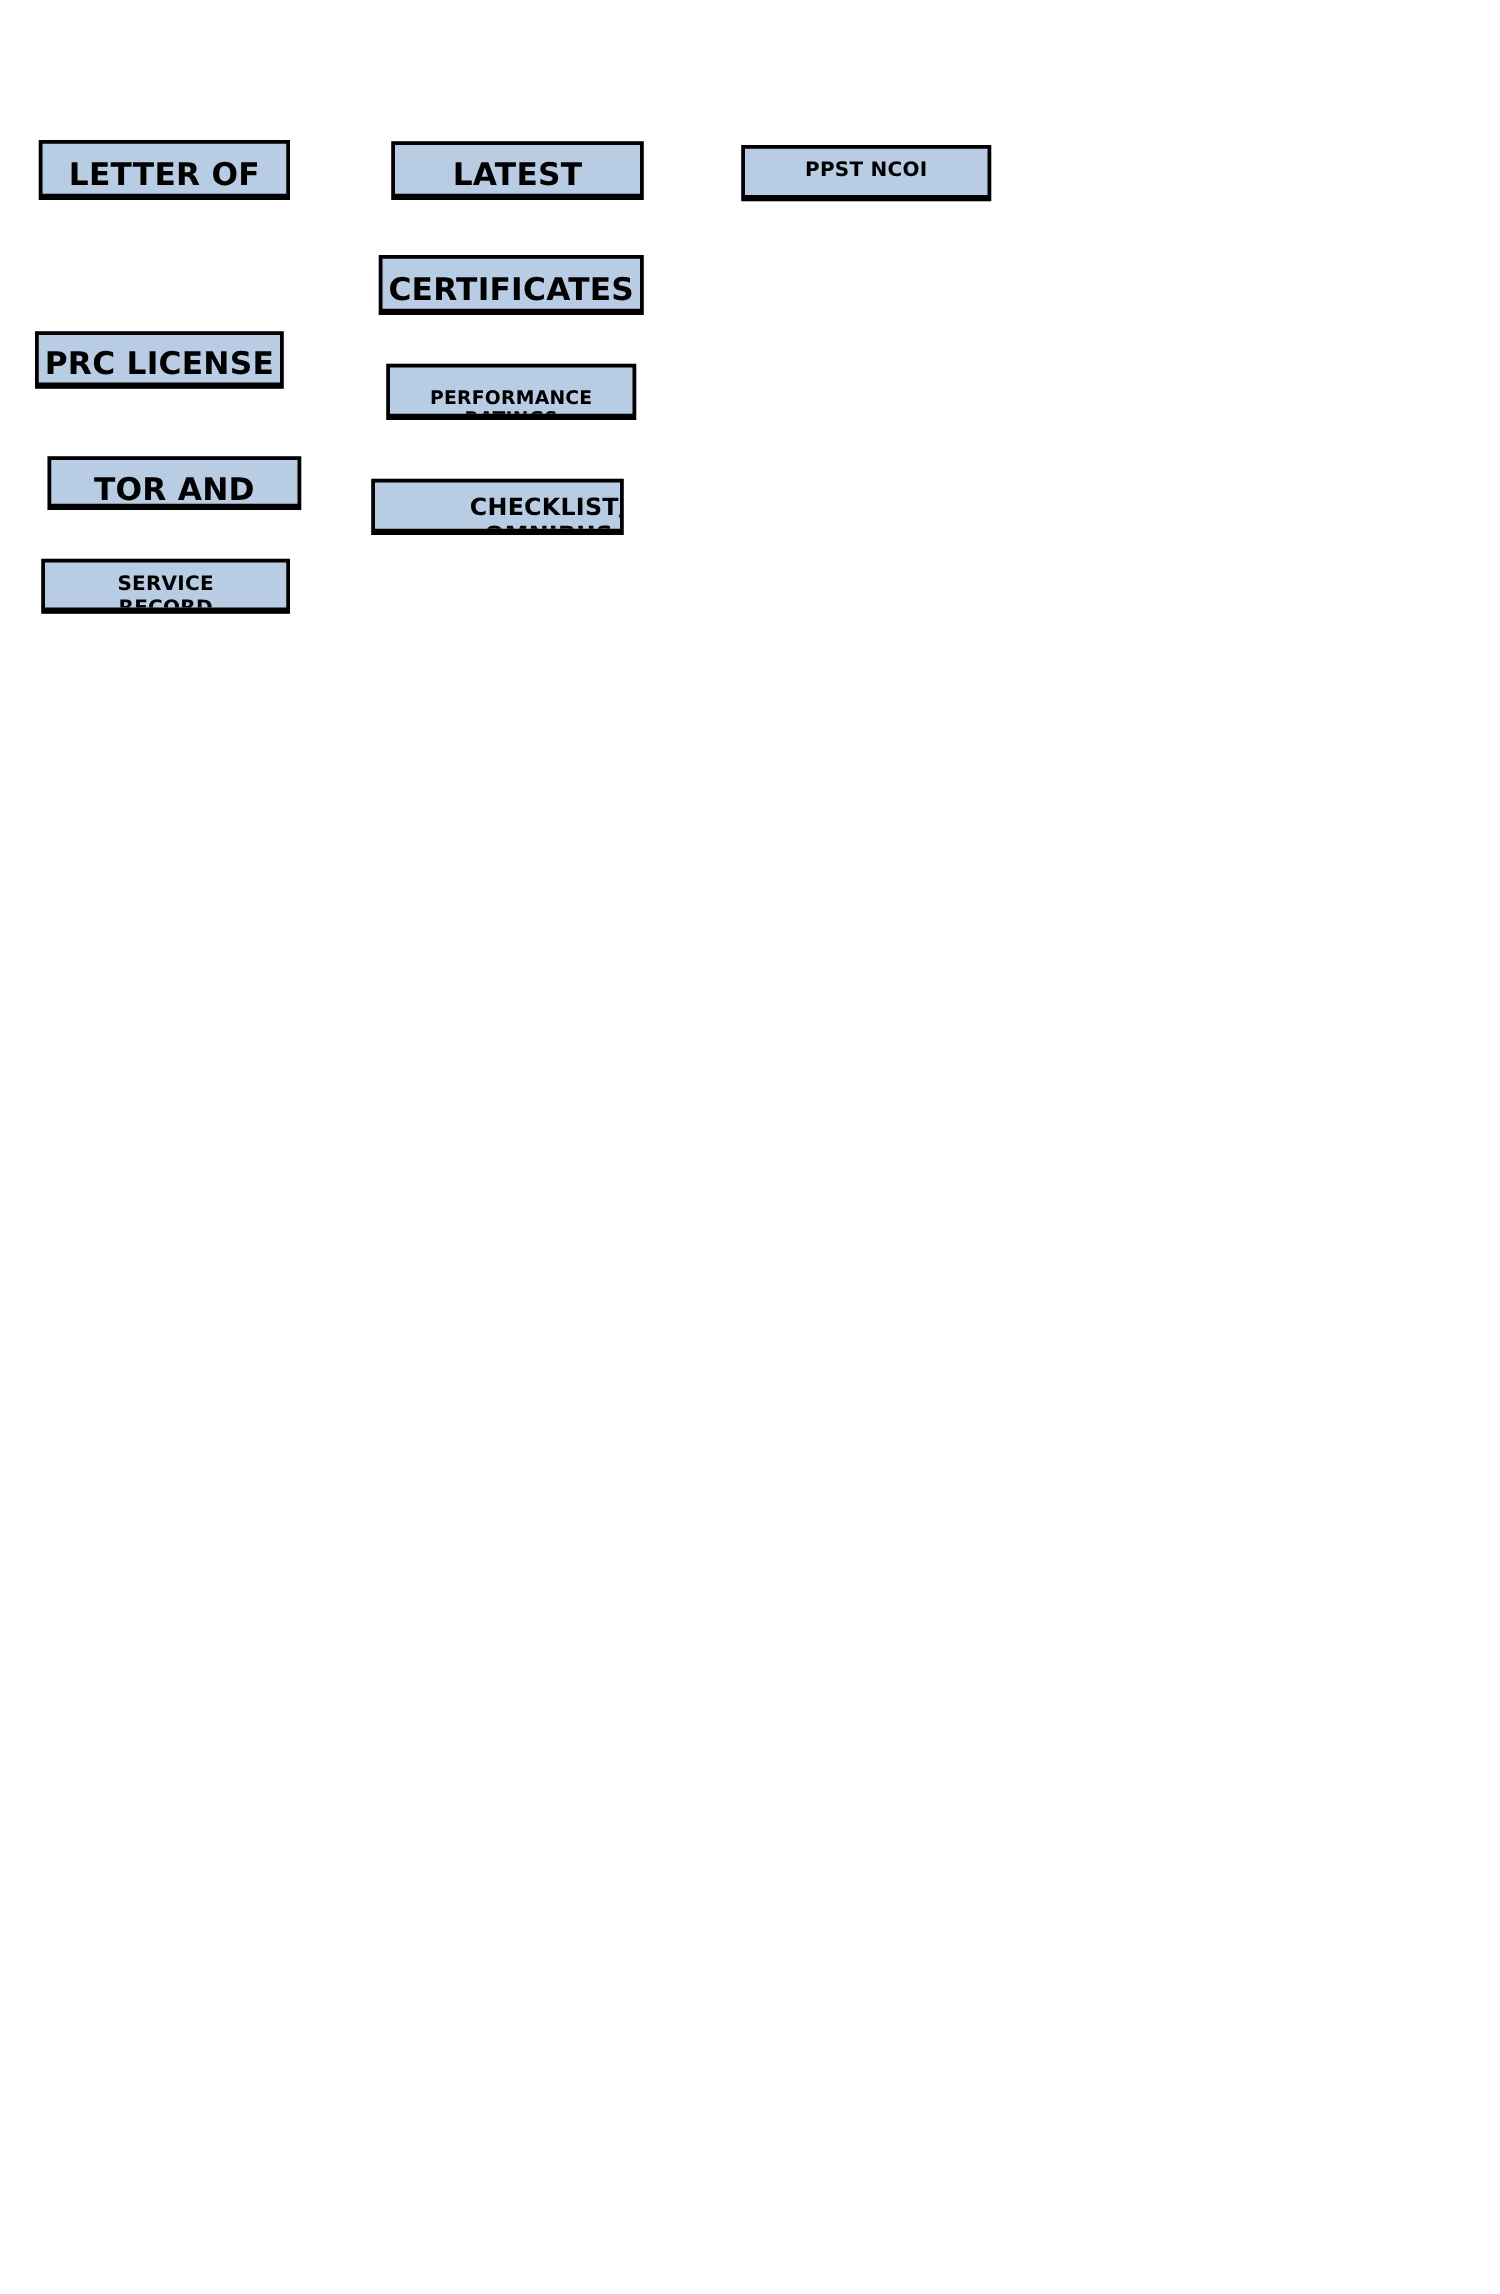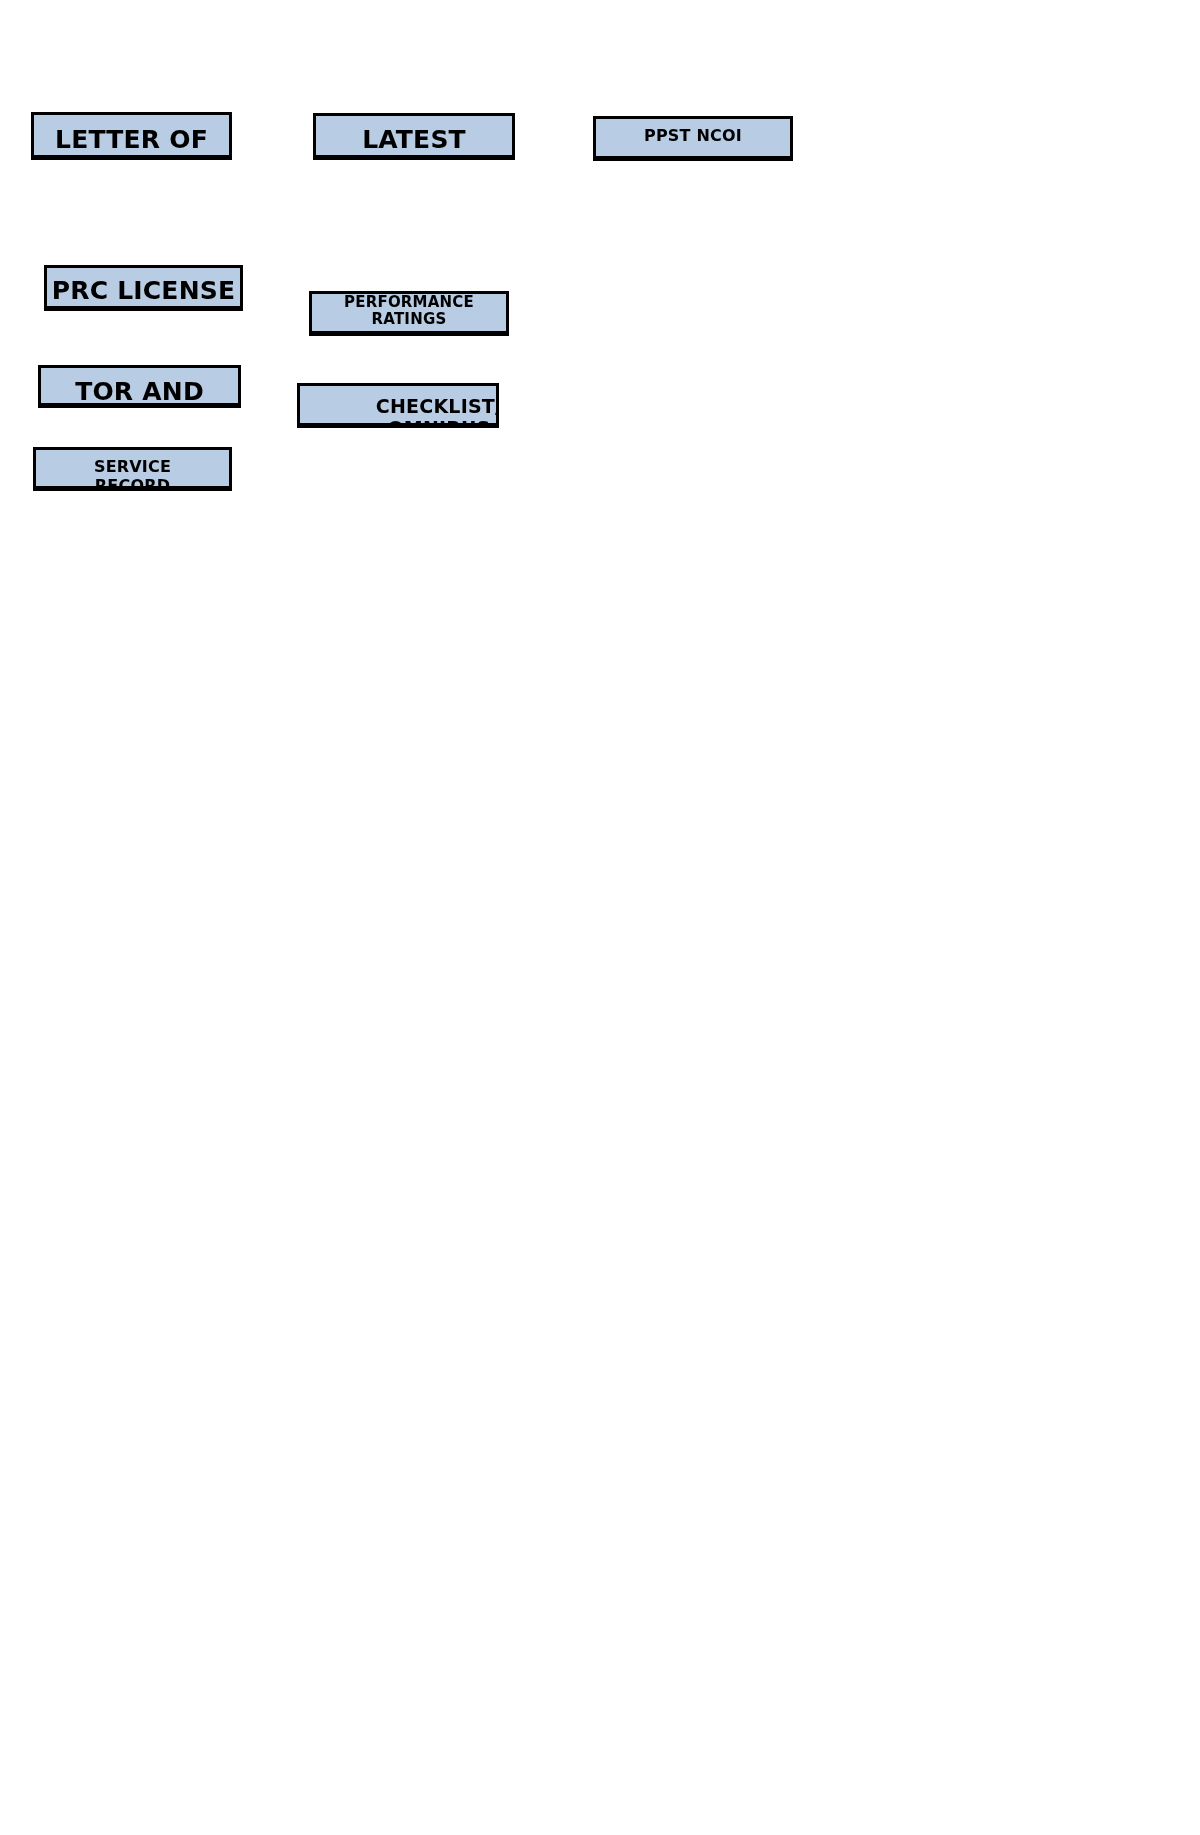--- a/index.html
+++ b/index.html
@@ -48,27 +48,27 @@
   
   .lbl-xl   { font-size: 25px; font-weight: bold; letter-spacing: 0.5px; }
   .lbl-lg   { font-size: 16px; font-weight: bold; letter-spacing: 0.3px; }
   .lbl-md   { font-size: 25px; font-weight: normal; letter-spacing: 0.3px; }
   .lbl-sm   { font-size: 19px; font-weight: normal; letter-spacing: 0.3px; padding-left: 41px; }
   .lbl-xs   { font-size: 15px; font-weight: bold;   letter-spacing: 0.6px; }
 
   
   .pad-a { padding-top: 10px; }
   .pad-b { padding-top: 8px;  }
-  .pad-c { padding-top: 0; }
+  .pad-c { padding-top: 16px; }
   .pad-d { padding-top: 9px;  }
 
   
   #box-letter-of        { left: 31px;  top: 112px; width: 201px; height: 48px; }
   #box-pds-wes          { left: 33px;  top: 194px; width: 201px; height: 45px; }
-  #box-prc-license      { left: 44px;  top: 265px; width: 199px; height: 46px; }
+  #box-prc-license      { left: 28px;  top: 265px; width: 199px; height: 46px; }
   #box-tor-diploma      { left: 38px;  top: 365px; width: 203px; height: 43px; }
   #box-service-record   { left: 33px;  top: 447px; width: 199px; height: 44px; }
 
   #box-latest-appt      { left: 313px; top: 113px; width: 202px; height: 47px; }
   #box-certificates     { left: 303px; top: 204px; width: 212px; height: 48px; }
   #box-performance      { left: 309px; top: 291px; width: 200px; height: 45px; }
   #box-checklist        { left: 297px; top: 383px; width: 202px; height: 45px; }
 
   #box-ppst-ncoi        { left: 593px; top: 116px; width: 200px; height: 45px; }
 </style>
@@ -94,20 +94,23 @@
   <div class="box" id="box-service-record">
     <span class="label lbl-lg pad-b">SERVICE
 RECORD</span>
   </div>
 
   <div class="box" id="box-latest-appt">
     <span class="label lbl-md pad-d">LATEST
 APPOINTMENT</span>
   </div>
 
+  <div class="box" id="box-certificates">
+    <span class="label lbl-xl pad-a">CERTIFICATES</span>
+  </div>
 
   <div class="box" id="box-performance">
     <span class="label lbl-xs pad-c">PERFORMANCE
 RATINGS</span>
   </div>
 
   <div class="box" id="box-checklist">
     <span class="label lbl-sm pad-d">CHECKLIST/
 OMNIBUS</span>
   </div>

